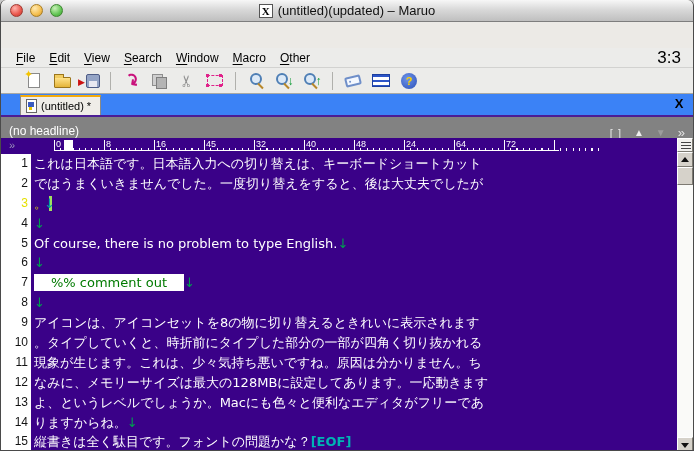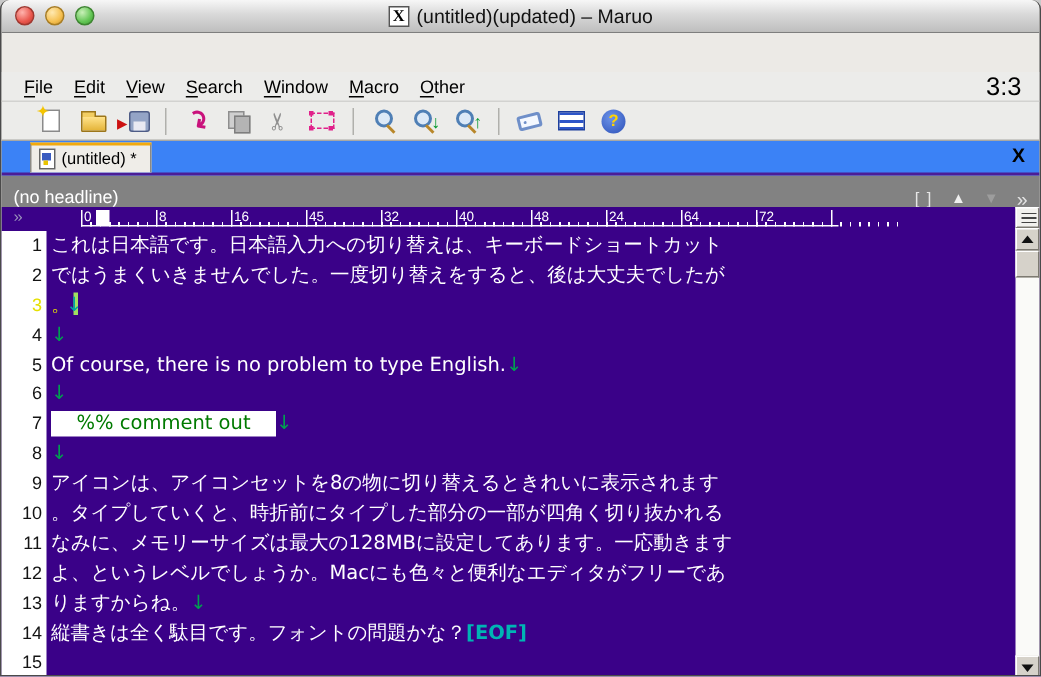--- a/index.html
+++ b/index.html
@@ -332,20 +332,21 @@
           <div class="code-row"><span class="seg-plain">これは日本語です。日本語入力への切り替えは、キーボードショートカット</span></div>
           <div class="code-row"><span class="seg-plain">ではうまくいきませんでした。一度切り替えをすると、後は大丈夫でしたが</span></div>
           <div class="code-row"><span class="seg-current">。</span><span class="caret"></span><span class="nl-over">↓</span></div>
           <div class="code-row"><span class="nl">↓</span></div>
           <div class="code-row"><span class="seg-plain">Of course, there is no problem to type English.</span><span class="nl">↓</span></div>
           <div class="code-row"><span class="nl">↓</span></div>
           <div class="code-row"><span class="seg-comment">%% comment out</span><span class="nl">↓</span></div>
           <div class="code-row"><span class="nl">↓</span></div>
           <div class="code-row"><span class="seg-plain">アイコンは、アイコンセットを8の物に切り替えるときれいに表示されます</span></div>
           <div class="code-row"><span class="seg-plain">。タイプしていくと、時折前にタイプした部分の一部が四角く切り抜かれる</span></div>
+          <div class="code-row"><span class="seg-plain">現象が生じます。これは、少々気持ち悪いですね。原因は分かりません。ち</span></div>
           <div class="code-row"><span class="seg-plain">なみに、メモリーサイズは最大の128MBに設定してあります。一応動きます</span></div>
           <div class="code-row"><span class="seg-plain">よ、というレベルでしょうか。Macにも色々と便利なエディタがフリーであ</span></div>
           <div class="code-row"><span class="seg-plain">りますからね。</span><span class="nl">↓</span></div>
           <div class="code-row"><span class="seg-plain">縦書きは全く駄目です。フォントの問題かな？</span><span class="seg-eof">[EOF]</span></div>
         </div>
       <div class="vscroll">
         <button class="sb-btn">
             <span class="tri-up"></span>
           </button>
         <div class="sb-thumb"></div>

